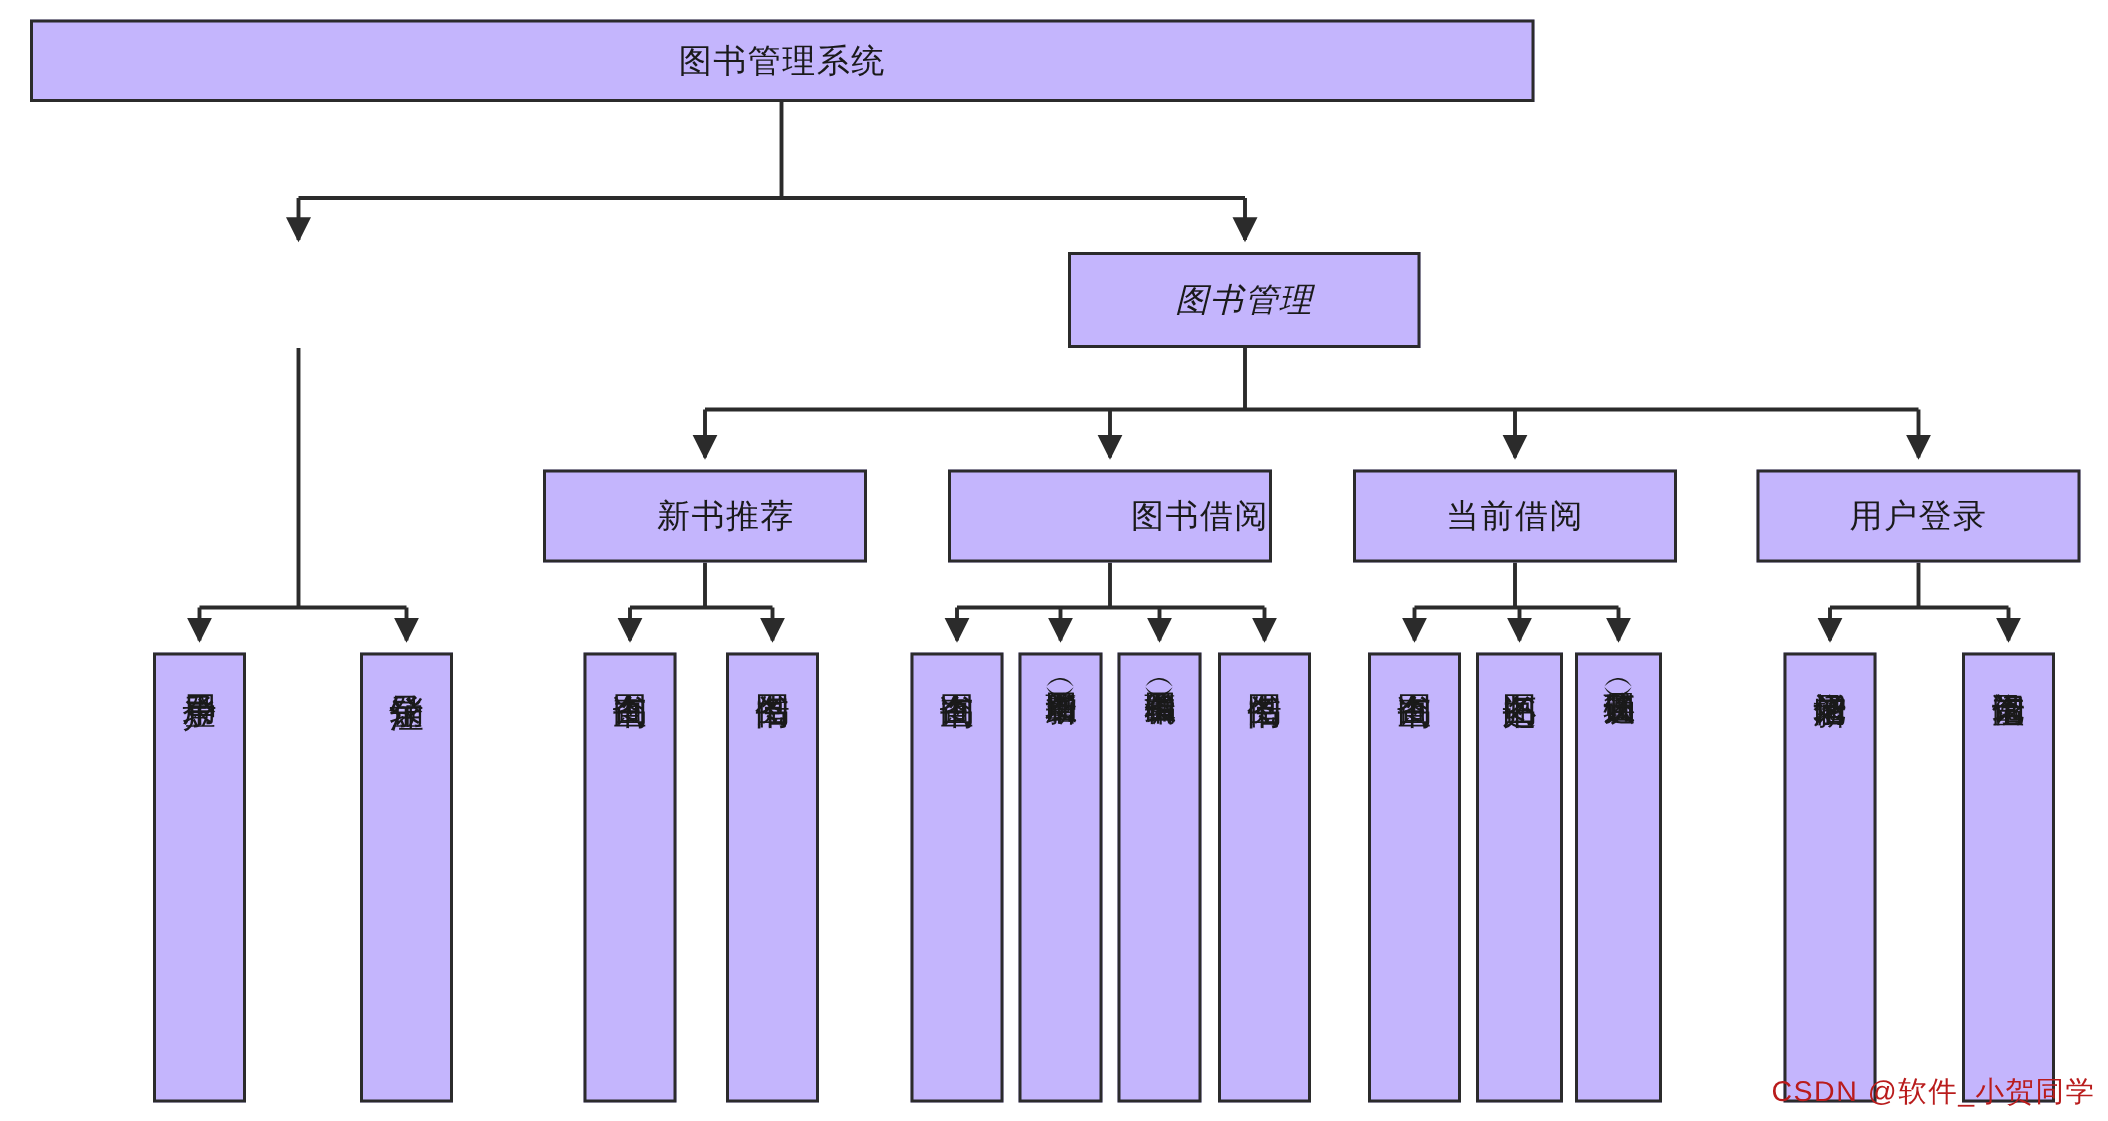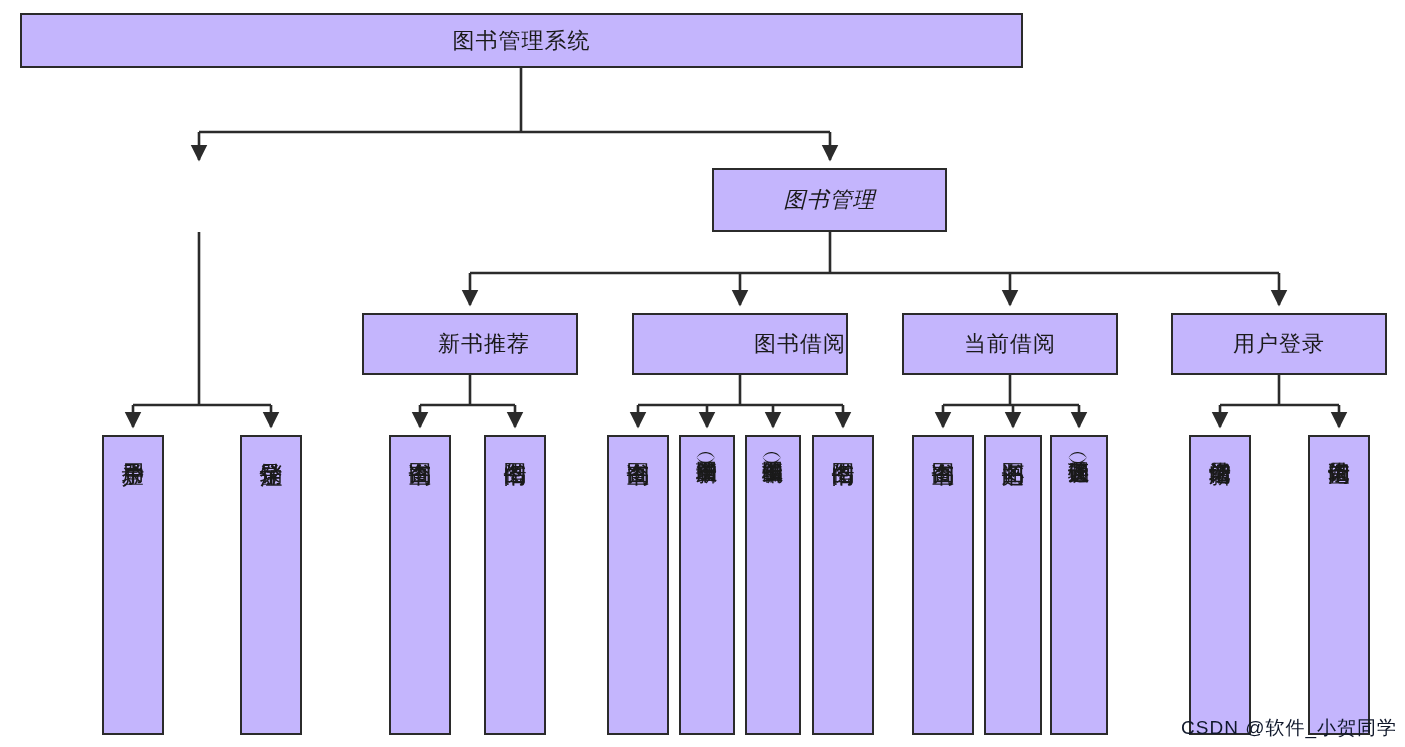--- a/index.html
+++ b/index.html
@@ -50,21 +50,21 @@
     letter-spacing:normal;
     align-items:flex-start;
     justify-content:center;
     padding-top:8px;
   }
   .watermark{
     position:absolute;
     right:8px;
     bottom:6px;
     font-size:19px;
-    color:#0f172a;
+    color:#b91c1c;
     letter-spacing:1px;
     z-index:6;
     white-space:nowrap;
   }
 </style>
 </head>
 <body>
 
 <div id="canvas">
 

